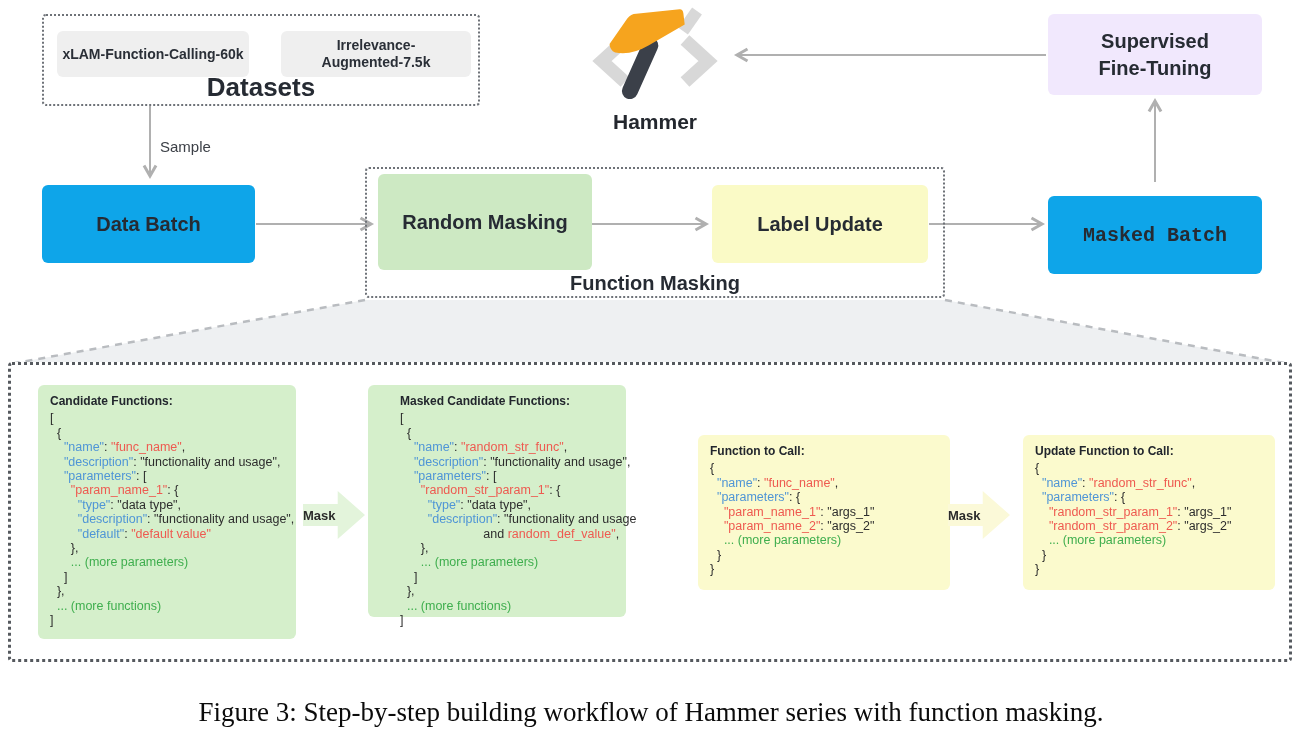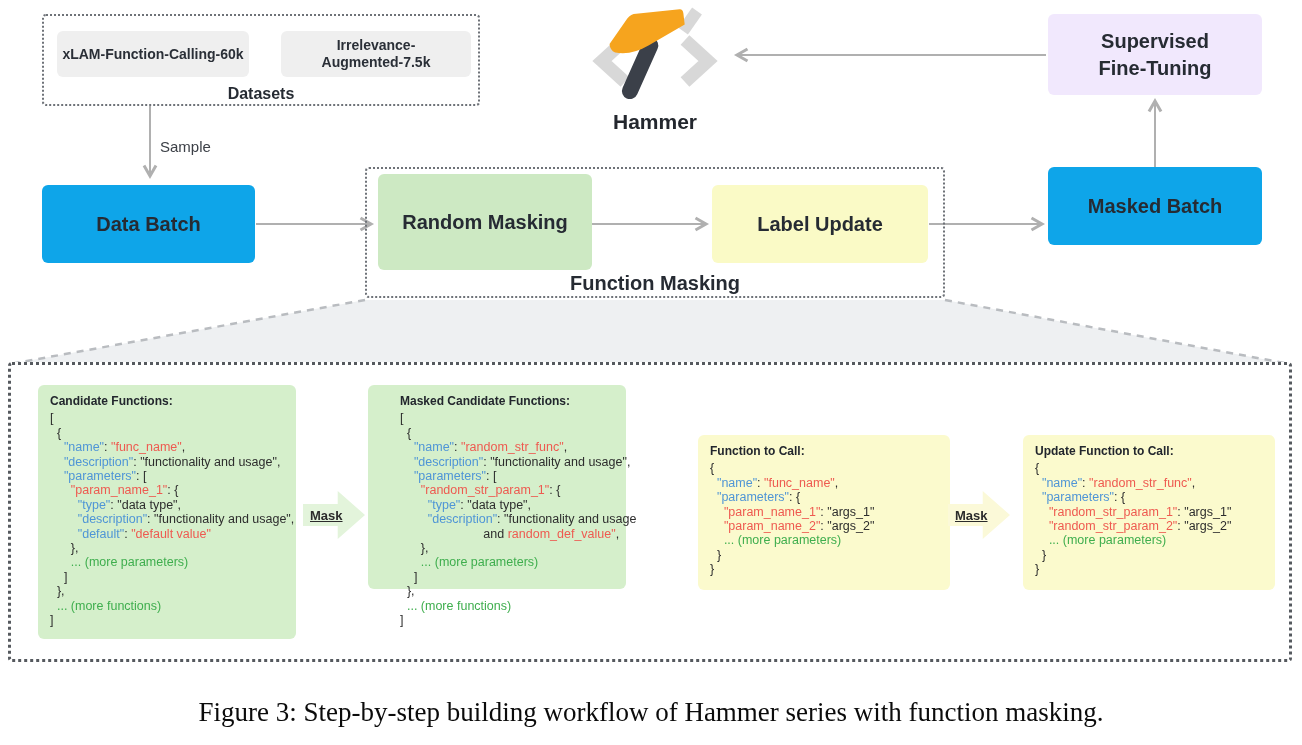--- a/index.html
+++ b/index.html
@@ -3,21 +3,21 @@
 <meta charset="utf-8">
 <style>
   * { margin:0; padding:0; box-sizing:border-box; }
   html,body { background:#fff; }
   #canvas {
     position:relative; width:1302px; height:745px; background:#fff;
     font-family:"Liberation Sans", sans-serif; overflow:hidden;
   }
   
   .dotted-box { position:absolute; border:2px dotted #6e7278; border-radius:4px; background:transparent; }
-  .box-label { position:absolute; left:0; right:0; bottom:1px; text-align:center; font-weight:bold; font-size:16px; color:#262b33; }
+  .box-label { position:absolute; left:0; right:0; bottom:1px; text-align:center; font-weight:bold; font-size:26px; color:#262b33; }
   
   .node { position:absolute; display:flex; align-items:center; justify-content:center;
           font-weight:bold; font-size:20px; color:#262b33; border-radius:6px; text-align:center; }
   .node.gray   { background:#0ea5e9; }
   .node.green  { background:#cde9c3; }
   .node.yellow { background:#fafac6; }
   .node.purple { background:#f1e8fd; }
   .node .wrap-140 { display:block; width:150px; margin:0 auto; line-height:27px; }
   
   .chip { position:absolute; background:#efefef; border-radius:6px; display:flex; align-items:center; justify-content:center;
@@ -33,22 +33,22 @@
   .code-panel.yellow { background:#fbfacd;margin-left:8px; }
   .panel-title { font-weight:bold; font-size:12px; color:#22262d; margin-bottom:3px; }
   .code-line { white-space:pre; }
   .tok-k { color:#4f95d6; }
   .tok-v { color:#ee5a50; }
   .tok-s { color:#2d2d2d; }
   .tok-p { color:#2d2d2d; }
   .tok-g { color:#3fae4e; }
   
   .mask-arrow { position:absolute; width:62px; height:48px; display:flex; align-items:center;
-    padding-left:7px; font-weight:bold; font-size:13px; color:#2b2b2b;
-    clip-path:polygon(0% 27%, 56% 27%, 56% 0%, 100% 50%, 56% 100%, 56% 73%, 0% 73%);text-decoration:underline; }
+    font-weight:bold; font-size:13px; color:#2b2b2b;
+    clip-path:polygon(0% 27%, 56% 27%, 56% 0%, 100% 50%, 56% 100%, 56% 73%, 0% 73%); }
   .mask-arrow.green  { background:#e3f4db; }
   .mask-arrow.yellow { background:#fbf9d8; }
   
   .caption { position:absolute; left:0; right:0; top:697px; text-align:center;
     font-family:"Liberation Serif", serif; font-size:27px; color:#0b0b0b; }
   svg.layer { position:absolute; pointer-events:none; }
 </style>
 </head>
 <body>
 
@@ -114,21 +114,21 @@
   <div class="dotted-box" style="left:365px;top:167px;width:580px;height:131px;">
     <div class="box-label" style="font-size:20px;">Function Masking</div>
   </div>
 
   <div class="node green" style="left:378px;top:174px;width:214px;height:96px;text-align:right;">
     <span>Random Masking</span>
   </div>
   <div class="node yellow" style="left:712px;top:185px;width:216px;height:78px;">
     <span>Label Update</span>
   </div>
-  <div class="node gray" style="left:1048px;top:167px;width:214px;height:78px;">
+  <div class="node gray" style="left:1048px;top:196px;width:214px;height:78px;font-family:Liberation Mono, monospace;">
     <span>Masked Batch</span>
   </div>
 
   <div class="detail-box" style="left:8px;top:362px;width:1284px;height:300px;">
 
     <div class="code-panel green" style="left:27px;top:20px;width:258px;height:254px;">
       <div class="panel-title">Candidate Functions:</div>
       <div>
           <div class="code-line"><span class="tok-p">[</span></div>
           <div class="code-line"><span class="tok-p">  {</span></div>
@@ -145,21 +145,21 @@
           <div class="code-line"><span class="tok-p">  },</span></div>
           <div class="code-line"><span class="tok-g">  ... (more functions)</span></div>
           <div class="code-line"><span class="tok-p">]</span></div>
         </div>
     </div>
 
     <div class="mask-arrow green" style="left:292px;top:126px;">
       <span>Mask</span>
     </div>
 
-    <div class="code-panel green" style="left:357px;top:20px;width:258px;height:204px;padding-left:32px;">
+    <div class="code-panel green" style="left:357px;top:20px;width:258px;height:232px;padding-left:32px;">
       <div class="panel-title">Masked Candidate Functions:</div>
       <div>
           <div class="code-line"><span class="tok-p">[</span></div>
           <div class="code-line"><span class="tok-p">  {</span></div>
           <div class="code-line"><span class="tok-k">    "name"</span><span class="tok-p">: </span><span class="tok-v">"random_str_func"</span><span class="tok-p">,</span></div>
           <div class="code-line"><span class="tok-k">    "description"</span><span class="tok-p">: </span><span class="tok-s">"functionality and usage"</span><span class="tok-p">,</span></div>
           <div class="code-line"><span class="tok-k">    "parameters"</span><span class="tok-p">: [</span></div>
           <div class="code-line"><span class="tok-v">      "random_str_param_1"</span><span class="tok-p">: {</span></div>
           <div class="code-line"><span class="tok-k">        "type"</span><span class="tok-p">: </span><span class="tok-s">"data type"</span><span class="tok-p">,</span></div>
           <div class="code-line"><span class="tok-k">        "description"</span><span class="tok-p">: </span><span class="tok-s">"functionality and usage</span></div>

